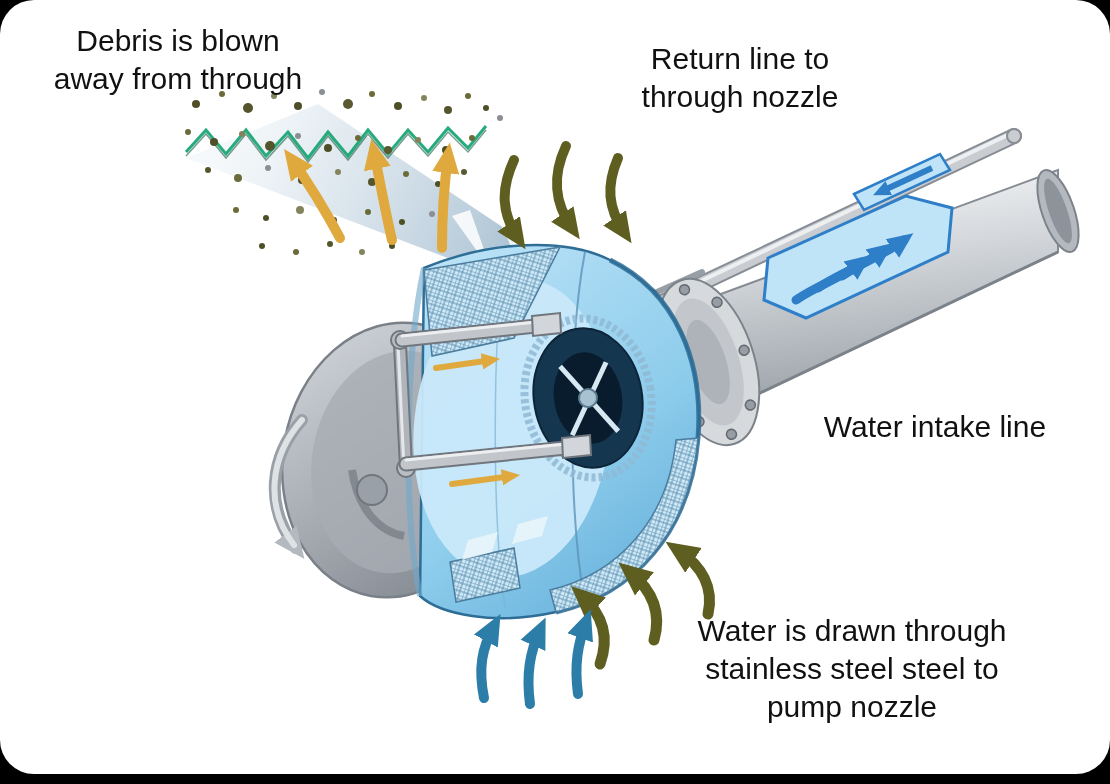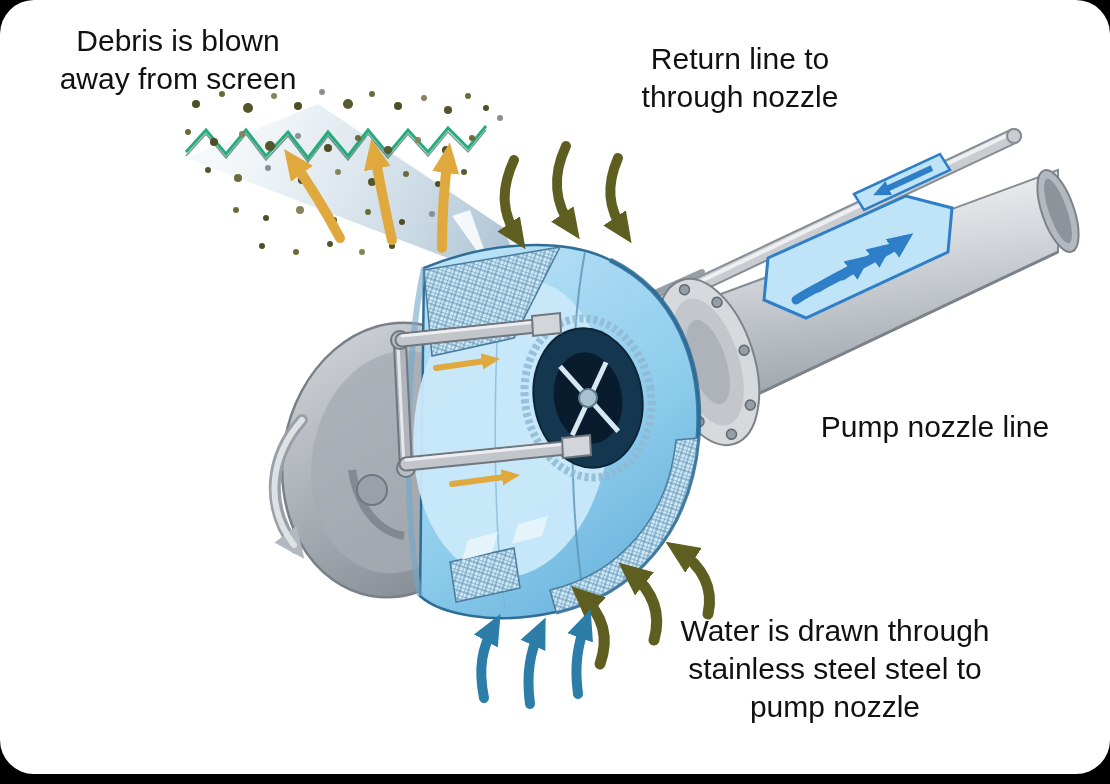--- a/index.html
+++ b/index.html
@@ -232,31 +232,31 @@
 
     <g fill="none" stroke="#2c7ea8" stroke-linecap="round">
       <path d="M 484,698 C 478,668 482,648 494,626" stroke-width="10" marker-end="url(#mTeal)"></path>
       <path d="M 530,704 C 526,674 530,652 540,630" stroke-width="10" marker-end="url(#mTeal)"></path>
       <path d="M 578,694 C 574,664 578,644 586,622" stroke-width="10" marker-end="url(#mTeal)"></path>
     </g>
   </svg>
 
   <div class="label" style="left:18px;top:22px;width:320px">
     <div>Debris is blown</div>
-    <div>away from screen</div>
+    <div>away from through</div>
   </div>
 
   <div class="label" style="left:575px;top:40px;width:330px">
     <div>Return line to</div>
     <div>through nozzle</div>
   </div>
 
   <div class="label" style="left:770px;top:408px;width:330px">
-    <div>Pump nozzle line</div>
-  </div>
-
-
-  <div class="label" style="left:605px;top:612px;width:460px">
+    <div>Water intake line</div>
+  </div>
+
+
+  <div class="label" style="left:622px;top:612px;width:460px">
     <div>Water is drawn through</div>
     <div>stainless steel steel to</div>
     <div>pump nozzle</div>
   </div>
 </div>
 
 </body></html>

